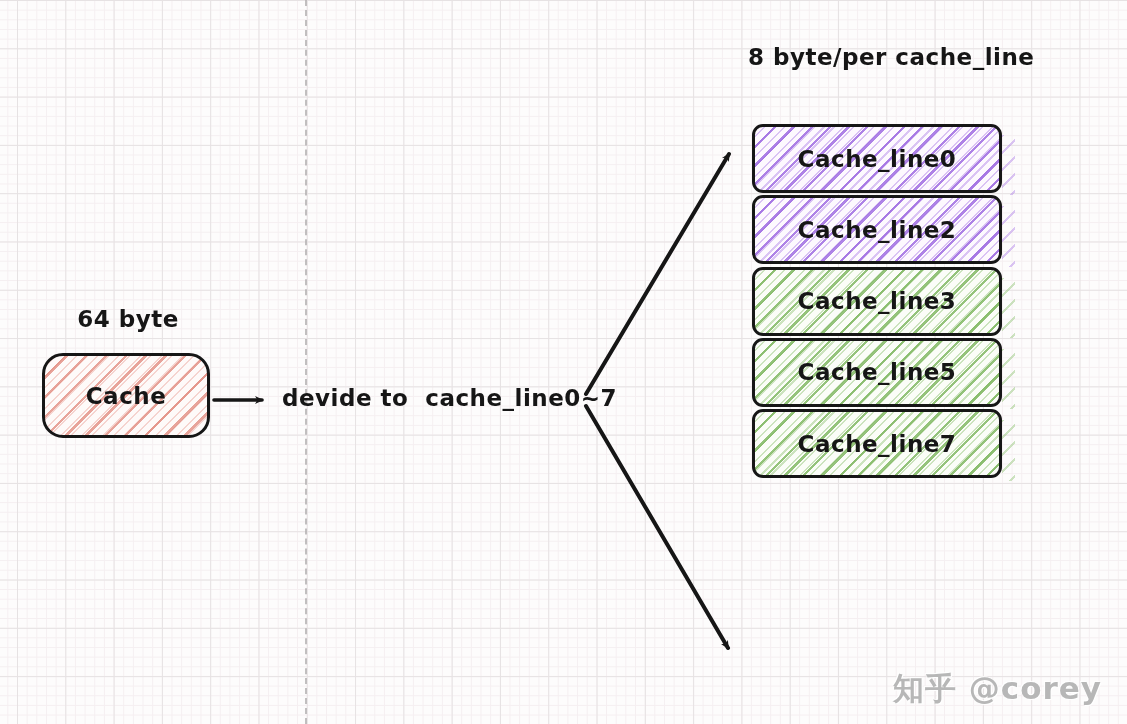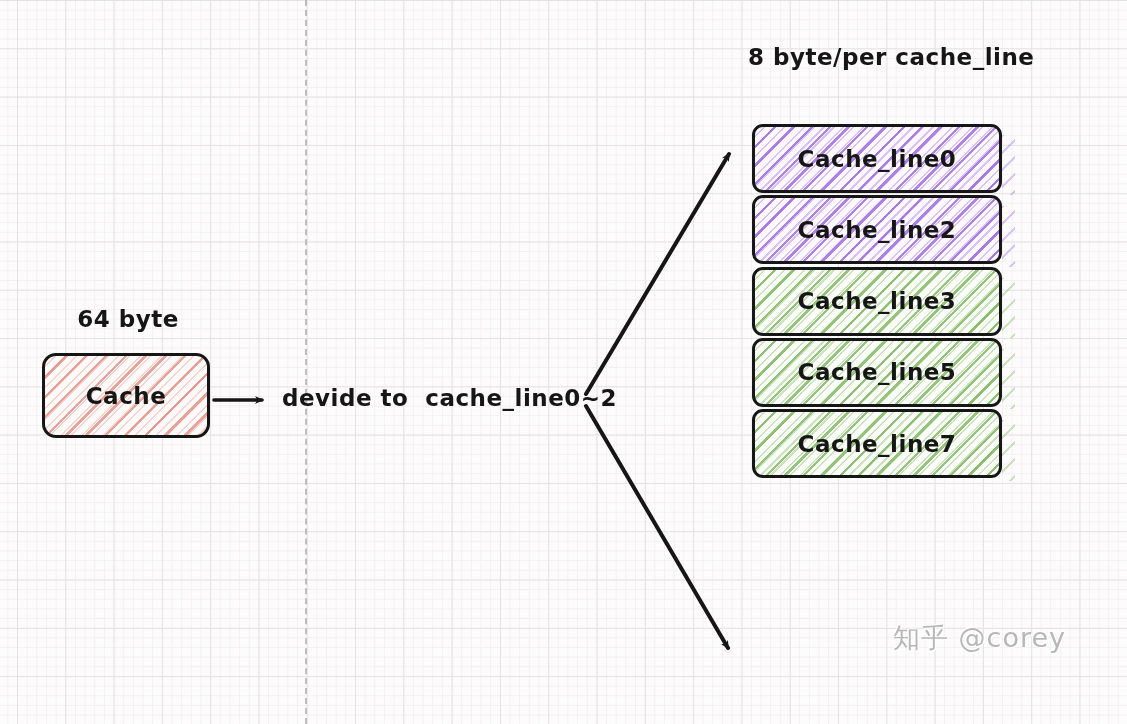--- a/index.html
+++ b/index.html
@@ -33,21 +33,21 @@
     letter-spacing:.5px;
   }
 
   .title-label{left:748px;top:44px;width:262px;text-align:center;font-size:23px;}
   .size-label{left:48px;top:306px;width:160px;text-align:center;font-size:23px;}
   .action-label{left:282px;top:385px;font-size:23px;}
 
   .cache-box{
     position:absolute;left:42px;top:353px;width:162px;height:79px;
     border:3.5px solid var(--ink);
-    border-radius:14px;
+    border-radius:21px;
     display:flex;align-items:center;justify-content:center;
     background-color:#fefaf9;
     background-image:
       repeating-linear-gradient(135deg, var(--red-strong) 0 2.4px, transparent 2.4px 14px),
       repeating-linear-gradient(135deg, var(--red-light) 6.5px 8px, transparent 8px 14px);
   }
   .cache-box .box-label{font-size:23px;font-weight:bold;color:#161616;letter-spacing:.5px;}
 
   .line-stack{
     position:absolute;left:752px;top:124px;width:250px;
@@ -80,22 +80,22 @@
     right:-16px;top:8px;width:13px;height:96%;
     background-image:repeating-linear-gradient(135deg, var(--spill) 0 2px, transparent 2px 12px);
     pointer-events:none;
   }
   .line-box.purple::after{--spill:var(--purple-light);}
   .line-box.green::after{--spill:var(--green-light);}
 
   .arrow-layer{position:absolute;left:0;top:0;width:1127px;height:724px;pointer-events:none;}
 
   .watermark{
-    position:absolute;left:893px;top:620px;
-    font-size:27px;font-weight:normal;
+    position:absolute;left:893px;top:668px;
+    font-size:31px;font-weight:bold;
     color:#b7b7b7;
     text-shadow:1px 1px 0 #ffffff, -1px -1px 0 #ffffff;
     letter-spacing:1px;
     white-space:pre;
   }
 </style>
 </head>
 <body>
 
 <div class="canvas">
@@ -103,21 +103,21 @@
   <div class="page-divider"></div>
 
   <div class="hand-text title-label">8 byte/per cache_line</div>
 
   <div class="hand-text size-label">64 byte</div>
 
   <div class="cache-box">
     <span class="box-label">Cache</span>
   </div>
 
-  <div class="hand-text action-label">devide to  cache_line0~2</div>
+  <div class="hand-text action-label">devide to  cache_line0~7</div>
 
   <div class="line-stack">
       <div class="line-box purple">
         <span class="box-label">Cache_line0</span>
       </div>
       <div class="line-box purple">
         <span class="box-label">Cache_line2</span>
       </div>
       <div class="line-box green">
         <span class="box-label">Cache_line3</span>

